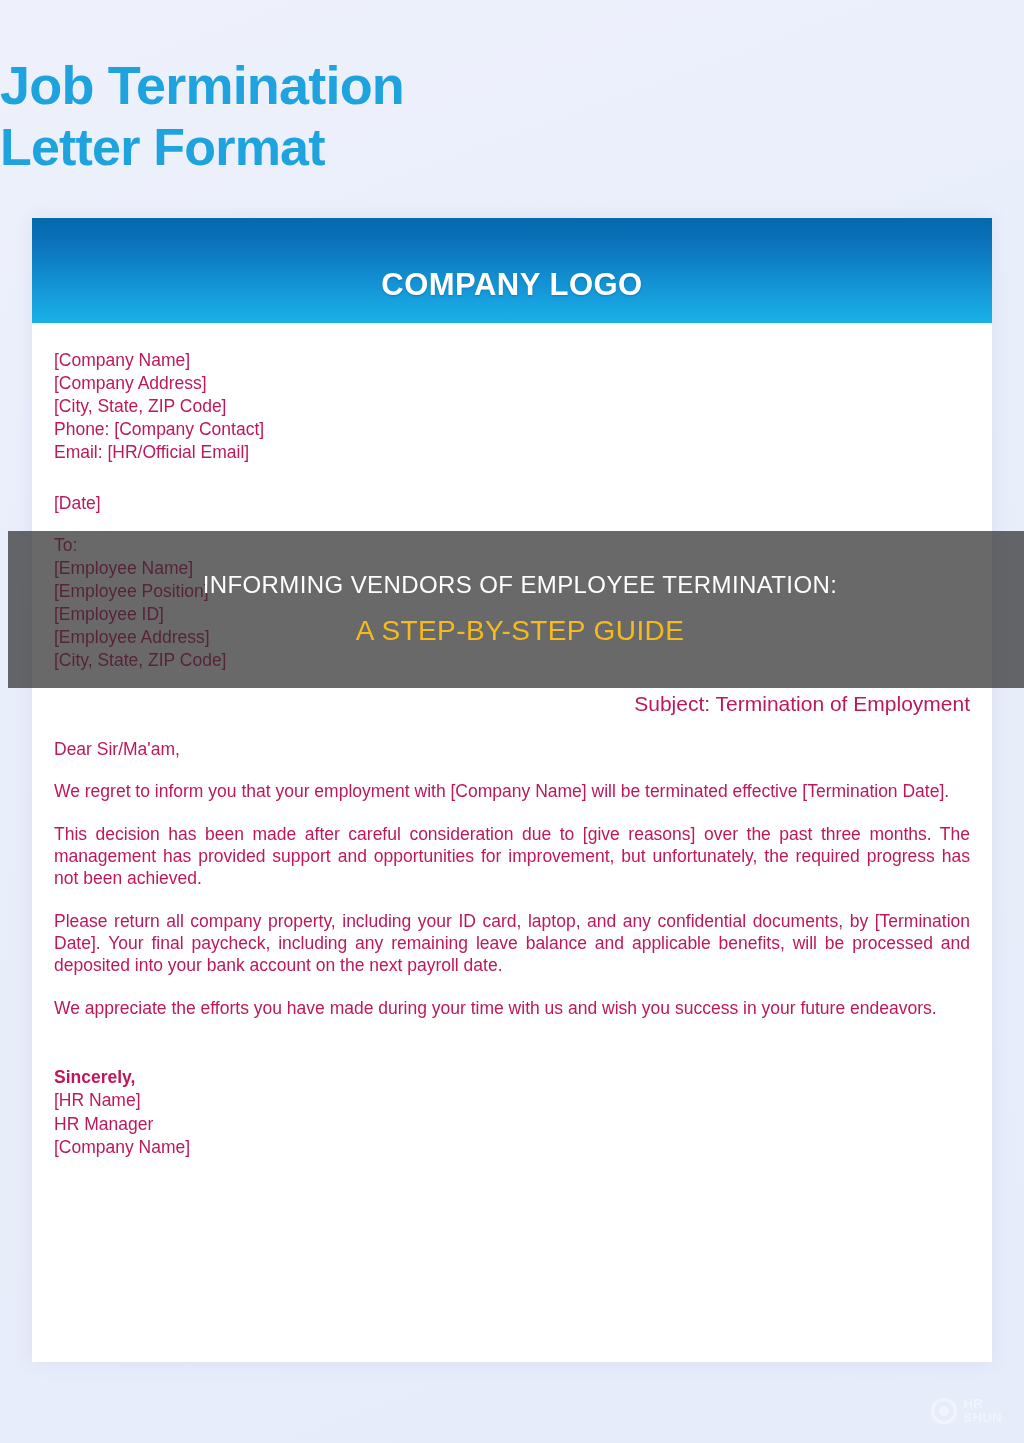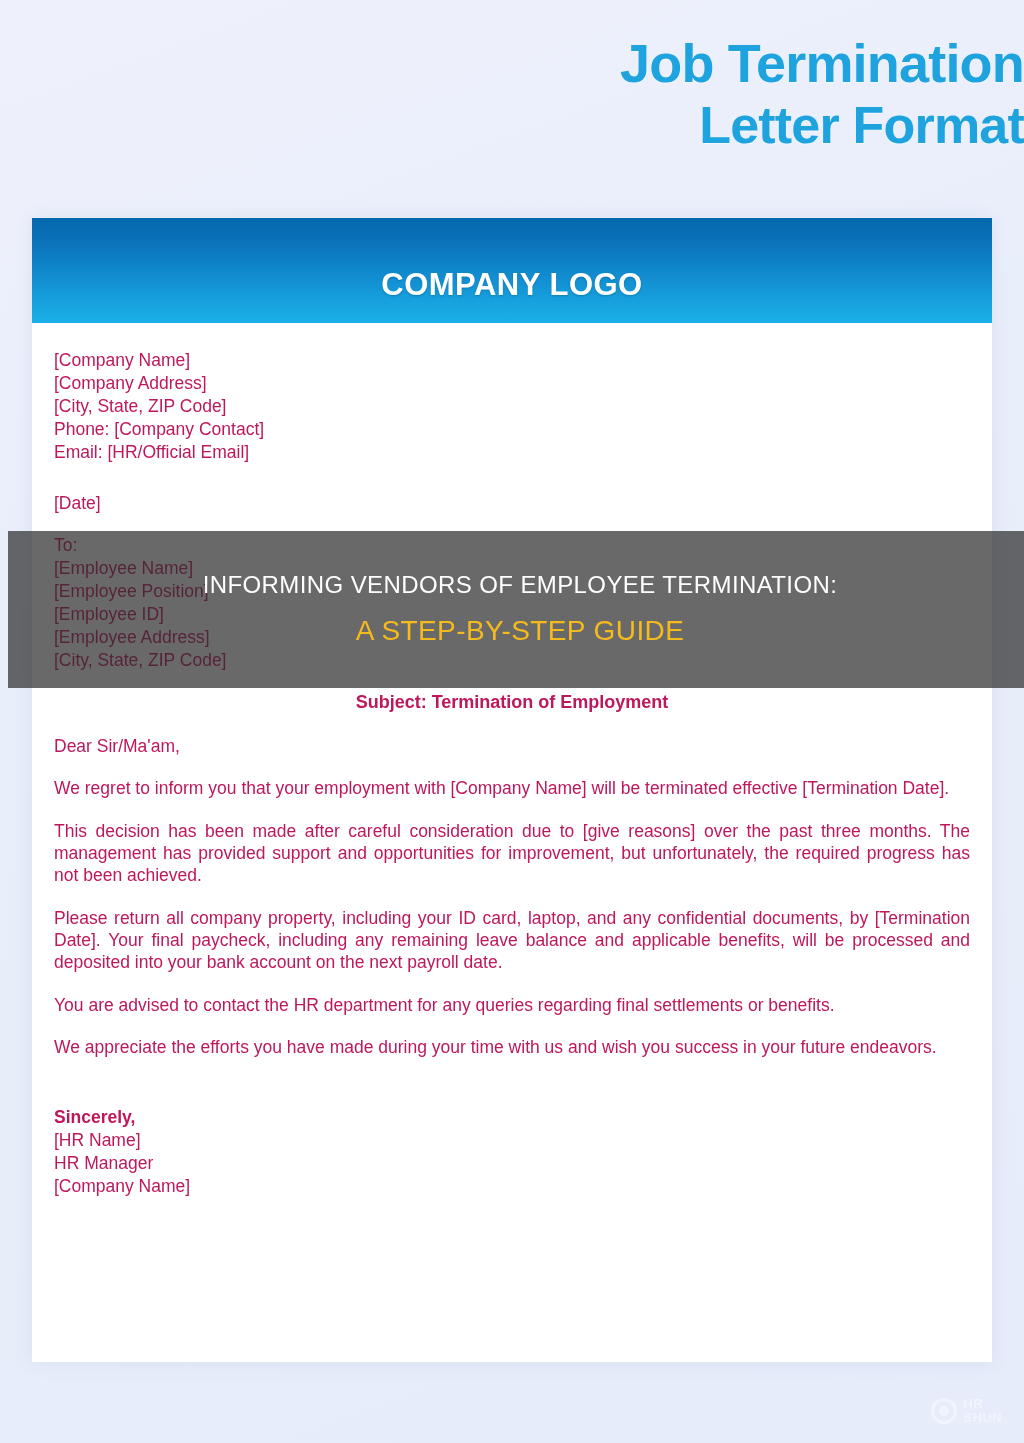--- a/index.html
+++ b/index.html
@@ -14,23 +14,23 @@
     overflow: hidden;
     background: linear-gradient(160deg, #eef1fb 0%, #e9eefb 35%, #e8edfa 70%, #e6ecfa 100%);
     font-family: "Liberation Sans", sans-serif;
     -webkit-font-smoothing: antialiased;
   }
 
   
   .heading {
     position: absolute;
     left: 0;
-    top: 36px;
+    top: 58px;
     width: 1024px;
-    text-align: right;
+    text-align: left;
     line-height: 1.02;
   }
   .heading .line {
     display: block;
     color: #1fa3df;
     font-weight: bold;
     font-size: 54px;
     letter-spacing: -0.8px;
     text-shadow: 0 1px 0 rgba(255,255,255,0.55);
   }
@@ -84,23 +84,23 @@
     line-height: 1.32;
     margin-top: 28px;
   }
   .to-block {
     font-size: 17.5px;
     line-height: 1.32;
     margin-top: 18px;
     white-space: pre-line;
   }
   .subject-line {
-    text-align: center;
-    font-weight: bold;
-    font-size: 18px;
+    text-align: right;
+    font-weight: normal;
+    font-size: 21px;
     margin-top: 20px;
   }
   .salutation {
     font-size: 17.5px;
     margin-top: 23px;
   }
   .para {
     font-size: 17.5px;
     line-height: 1.28;
     text-align: justify;
@@ -216,21 +216,20 @@
 [Employee Address]
 [City, State, ZIP Code]</div>
 
     <div class="subject-line">Subject: Termination of Employment</div>
 
     <div class="salutation">Dear Sir/Ma'am,</div>
 
     <p class="para">We regret to inform you that your employment with [Company Name] will be terminated effective [Termination Date].</p>
     <p class="para">This decision has been made after careful consideration due to [give reasons] over the past three months. The management has provided support and opportunities for improvement, but unfortunately, the required progress has not been achieved.</p>
     <p class="para">Please return all company property, including your ID card, laptop, and any confidential documents, by [Termination Date]. Your final paycheck, including any remaining leave balance and applicable benefits, will be processed and deposited into your bank account on the next payroll date.</p>
-    <p class="para">You are advised to contact the HR department for any queries regarding final settlements or benefits.</p>
     <p class="para">We appreciate the efforts you have made during your time with us and wish you success in your future endeavors.</p>
 
     <div class="sign-off">
       <span class="bold-line">Sincerely,</span><span>[HR Name]
 HR Manager
 [Company Name]</span>
     </div>
 
   </div>
 </div>

